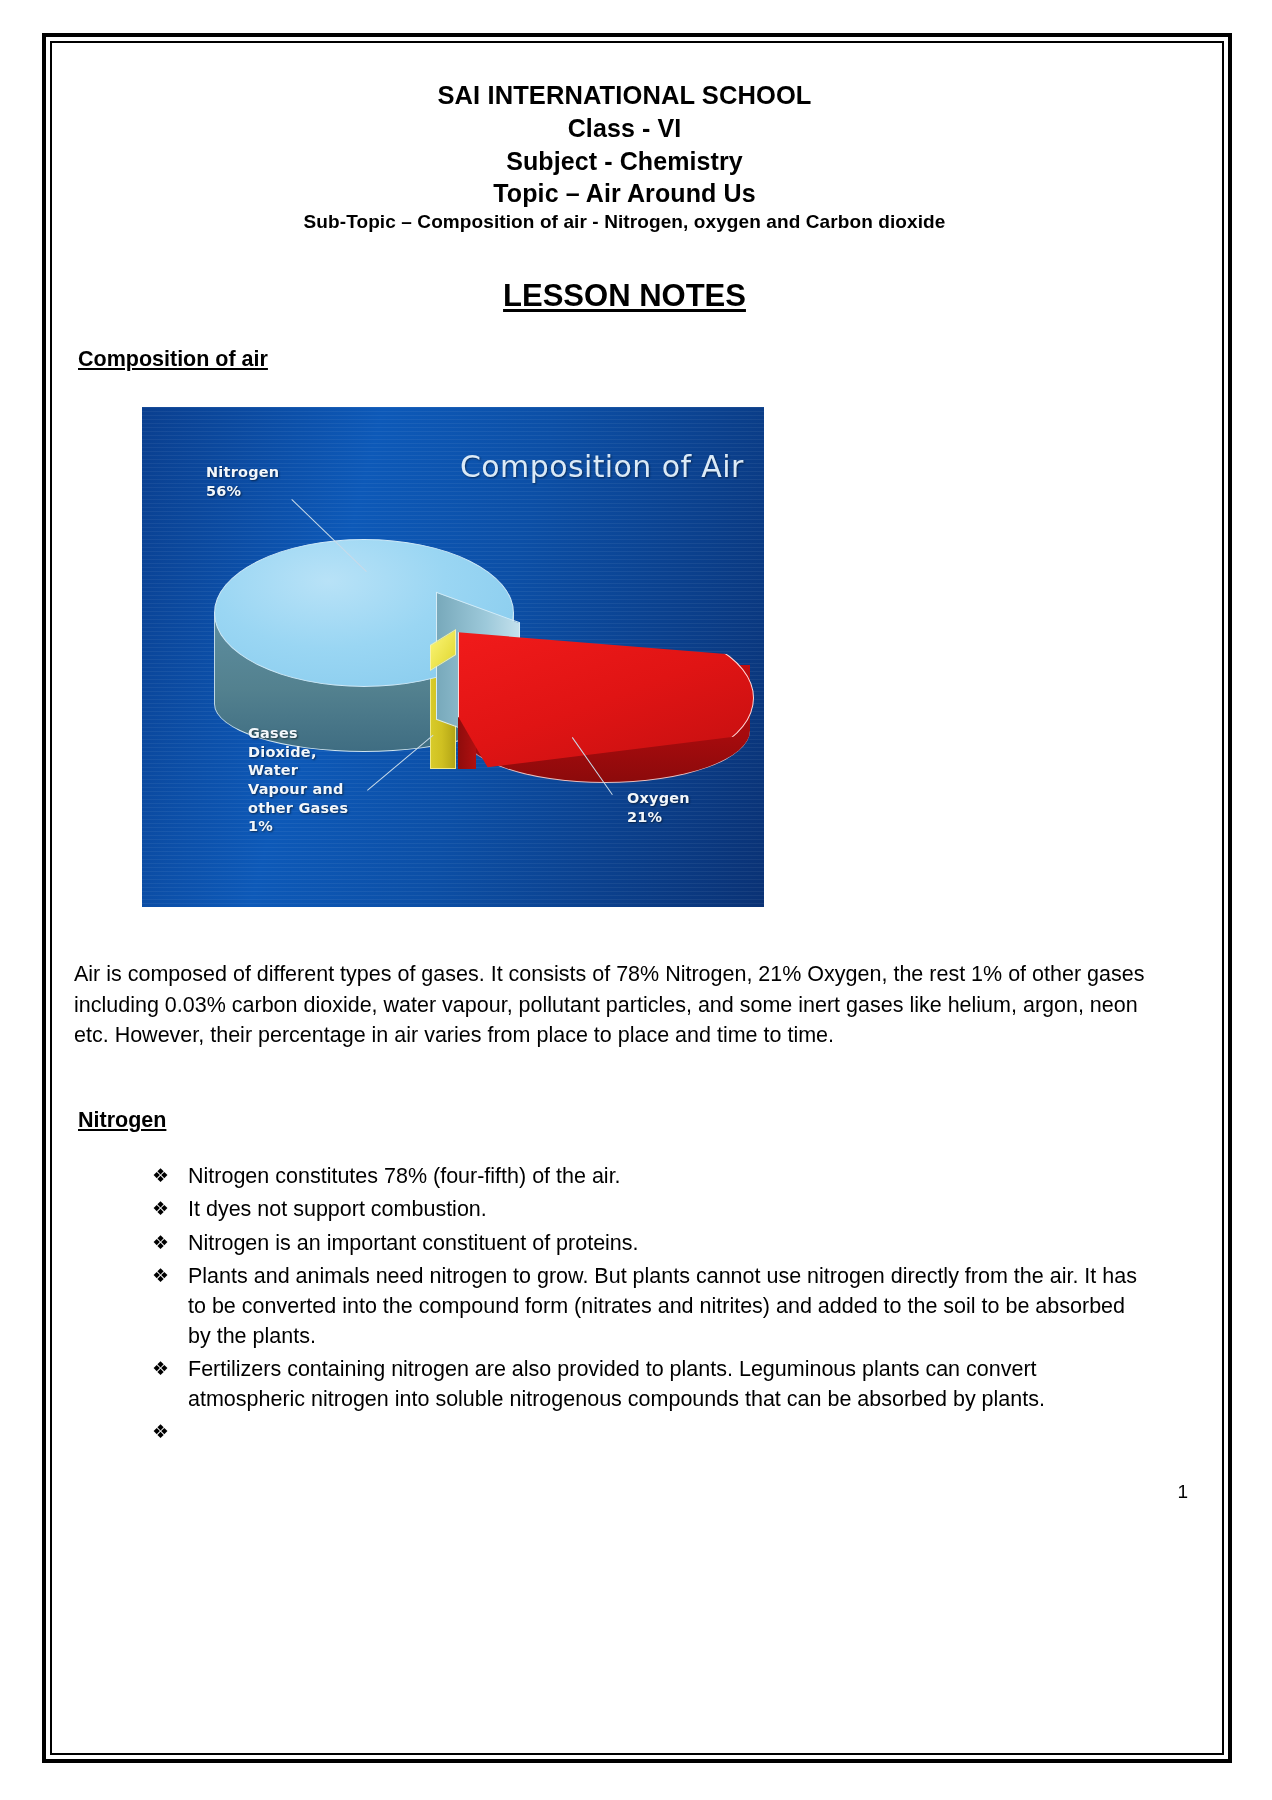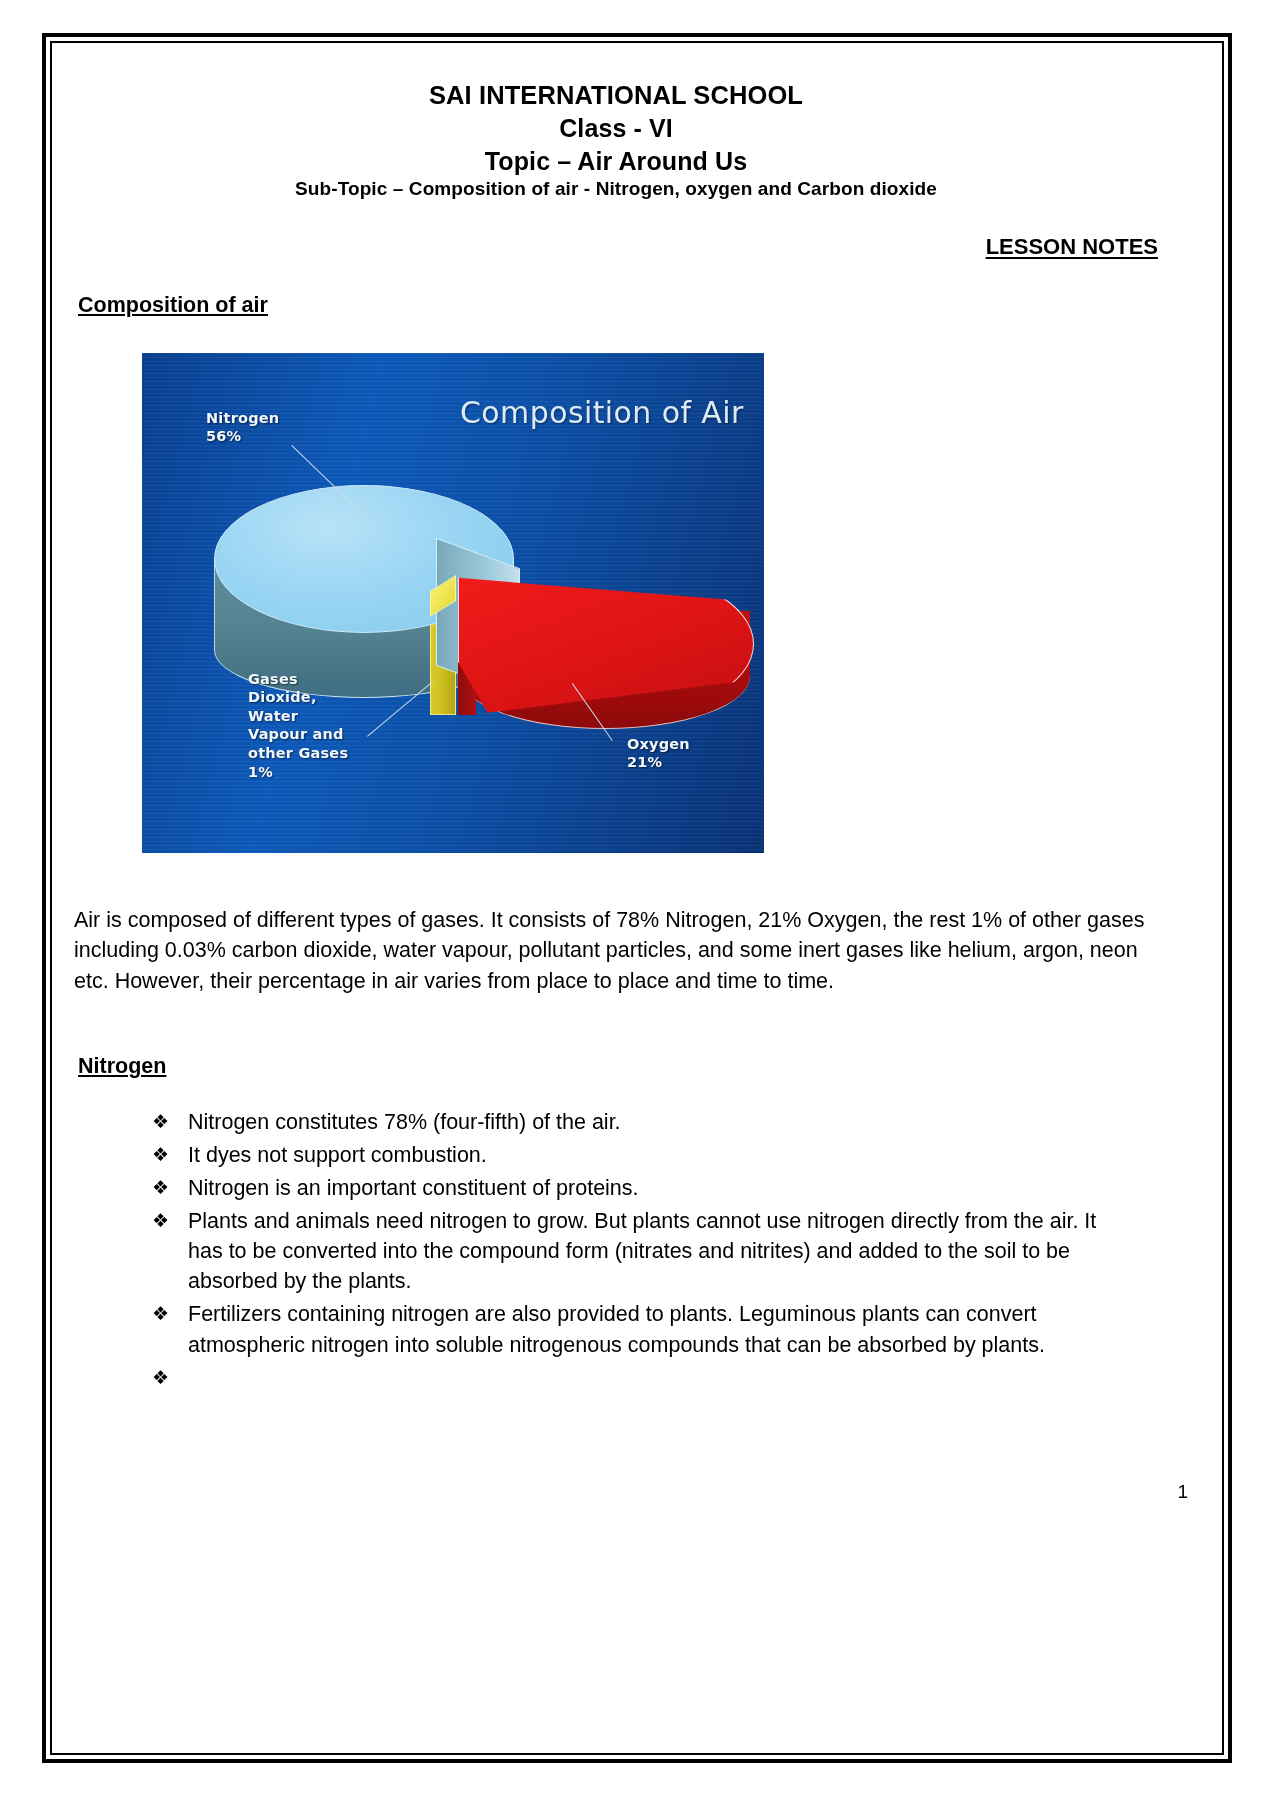--- a/index.html
+++ b/index.html
@@ -32,45 +32,45 @@
     left: 4px;
     top: 4px;
     right: 4px;
     bottom: 4px;
     border: 2px solid #000000;
     background: #ffffff;
   }
   .page-body {
     position: absolute;
     left: 0; top: 0; right: 0; bottom: 0;
-    padding: 36px 64px 10px 22px;
+    padding: 36px 47px 10px 22px;
   }
 
   
   .doc-header {
     text-align: center;
     font-weight: bold;
     line-height: 1.30;
   }
   .doc-header .line {
     display: block;
     font-size: 25px;
     letter-spacing: 0.1px;
     white-space: nowrap;
   }
   .doc-header .line.l1 { font-size: 25.5px; }
   .doc-header .line.l5 { font-size: 19px; }
 
   .lesson-notes {
-    text-align: right;
-    font-weight: bold;
-    font-size: 22px;
+    text-align: center;
+    font-weight: bold;
+    font-size: 31px;
     text-decoration: underline;
     text-underline-offset: 3px;
-    margin-top: 32px;
+    margin-top: 44px;
   }
 
   .section-heading {
     font-weight: bold;
     font-size: 21.5px;
     text-decoration: underline;
     text-underline-offset: 2px;
     margin-top: 33px;
     margin-left: 4px;
     display: inline-block;
@@ -252,20 +252,21 @@
 </head>
 <body>
 
 <div class="page-outer">
  <div class="page-inner">
   <div class="page-body">
 
     <div class="doc-header">
       <span class="line l1">SAI INTERNATIONAL SCHOOL</span>
       <span class="line l2">Class - VI</span>
+      <span class="line l3">Subject - Chemistry</span>
       <span class="line l4">Topic – Air Around Us</span>
       <span class="line l5">Sub-Topic – Composition of air - Nitrogen, oxygen and Carbon dioxide</span>
     </div>
 
     <div class="lesson-notes">LESSON NOTES</div>
 
     <div>
       <span class="section-heading">Composition of air</span>
     </div>
 

